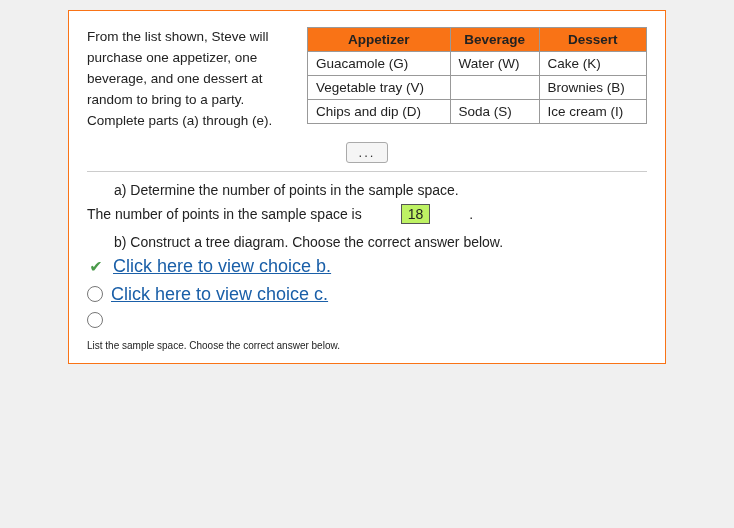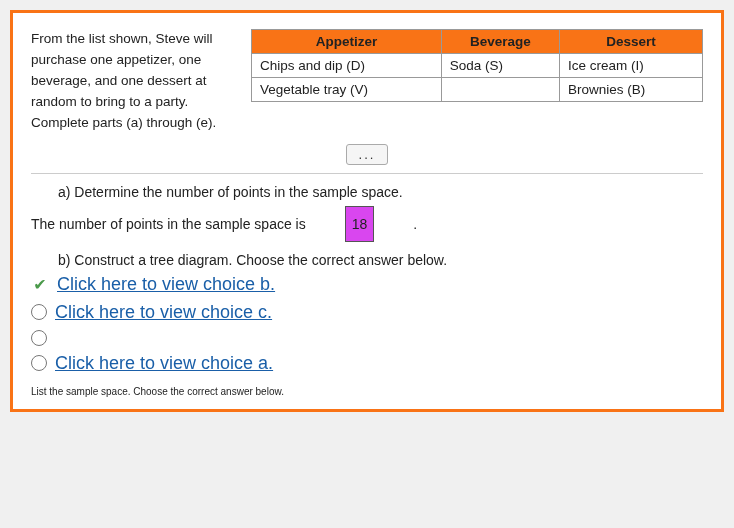--- a/index.html
+++ b/index.html
@@ -9,22 +9,22 @@
       background: #f0f0f0;
       display: flex;
       justify-content: center;
       align-items: flex-start;
       padding: 10px;
       width: 734px;
       min-height: 528px;
     }
     .card {
       background: #ffffff;
-      border: 3px solid #f97316;
-      width: 714px;
+      border: 1px solid #f97316;
+      width: 598px;
       padding: 16px 18px 12px 18px;
       position: relative;
     }
     .top-section {
       display: flex;
       flex-direction: row;
       margin-bottom: 10px;
     }
     .problem-text {
       width: 220px;
@@ -83,25 +83,25 @@
       color: #222;
       margin-bottom: 10px;
       display: flex;
       align-items: center;
       flex-wrap: wrap;
       gap: 36px;
     }
     .answer-box {
       display: inline-block;
       border: 1px solid #555;
-      padding: 9px 6px;
+      padding: 1px 6px;
       margin: 0 3px;
       font-size: 14px;
       color: #222;
-      background: #d946ef;
+      background: #bef264;
       min-width: 24px;
       text-align: center;
     }
     .choices-list {
       list-style: none;
       margin-bottom: 12px;
     }
     .choice-item {
       display: flex;
       align-items: center;
@@ -155,28 +155,33 @@
       <table>
         <thead>
           <tr>
             <th>Appetizer</th>
             <th>Beverage</th>
             <th>Dessert</th>
           </tr>
         </thead>
         <tbody>
           <tr>
+            <td>Guacamole (G)</td>
+            <td>Water (W)</td>
+            <td>Cake (K)</td>
+          </tr>
+          <tr>
+            <td>Vegetable tray (V)</td>
+            <td></td>
+            <td>Brownies (B)</td>
+          </tr>
+          <tr>
             <td>Chips and dip (D)</td>
             <td>Soda (S)</td>
             <td>Ice cream (I)</td>
-          </tr>
-          <tr>
-            <td>Vegetable tray (V)</td>
-            <td></td>
-            <td>Brownies (B)</td>
           </tr>
         </tbody>
       </table>
     </div>
   </div>
 
   <div class="more-btn-row">
     <button class="more-btn">...</button>
   </div>
 
@@ -195,20 +200,16 @@
       <span class="check-icon">✔</span>
       <span class="choice-link">Click here to view choice b.</span>
     </li>
     <li class="choice-item">
       <span class="radio-circle"></span>
       <span class="choice-link">Click here to view choice c.</span>
     </li>
     <li class="choice-item">
       <span class="radio-circle"></span>
     </li>
-    <li class="choice-item">
-      <span class="radio-circle"></span>
-      <span class="choice-link">Click here to view choice a.</span>
-    </li>
   </ul>
 
   <p class="bottom-text">List the sample space. Choose the correct answer below.</p>
 </div>
 
 </body></html>

